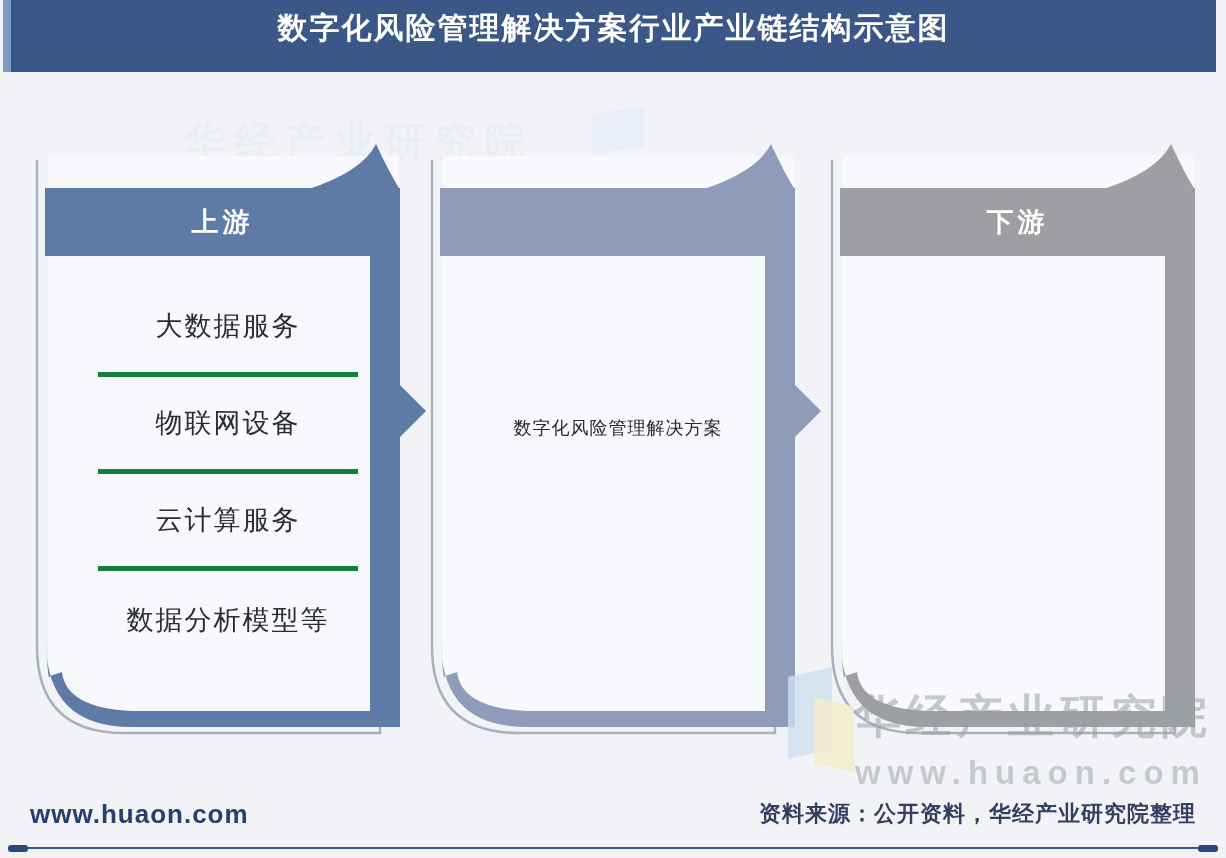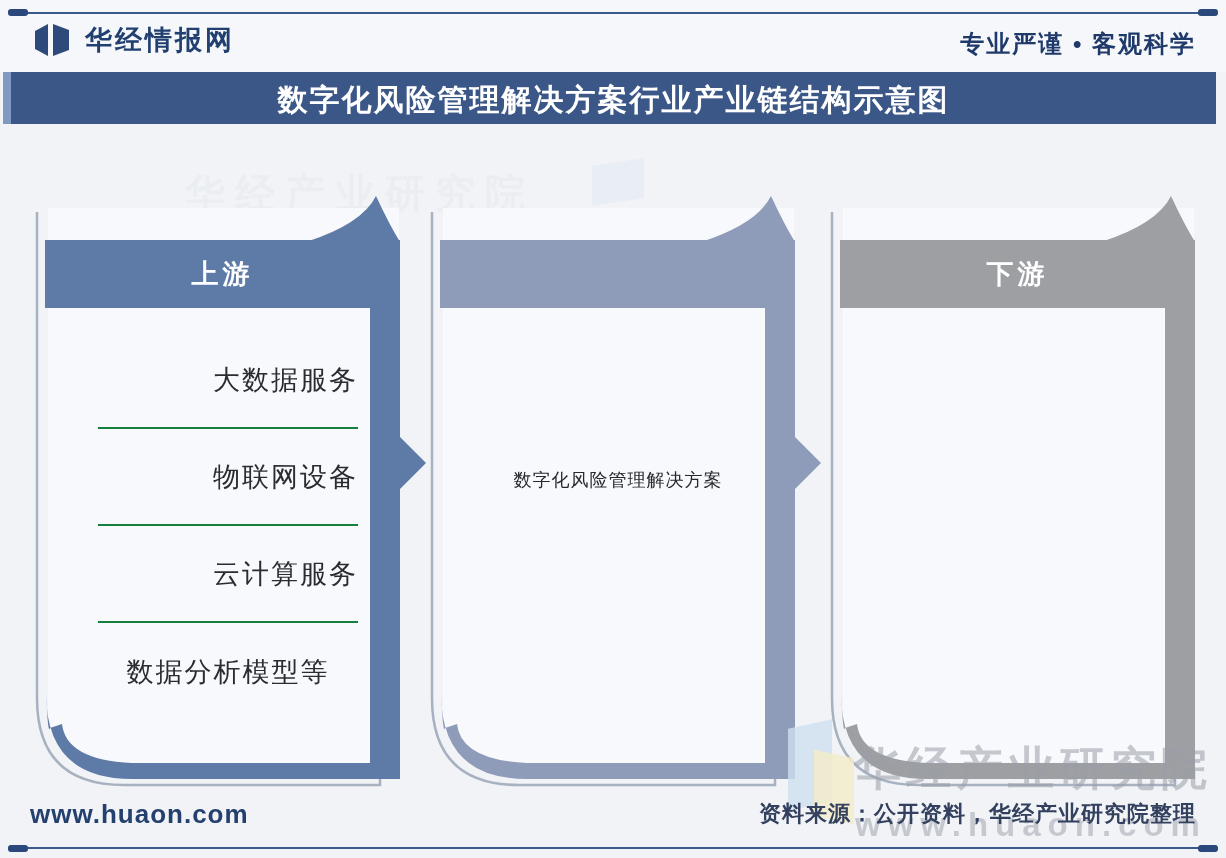--- a/index.html
+++ b/index.html
@@ -20,21 +20,21 @@
   .rule-cap { position:absolute; width:20px; height:7px; background:#2a487c; border-radius:3px; }
   .top-rule { top:12px; left:14px; right:14px; }
   .cap-tl { top:9px; left:8px; }
   .cap-tr { top:9px; right:8px; }
   .brand { position:absolute; left:33px; top:22px; display:flex; align-items:center; gap:14px; }
   .brand svg { display:block; }
   .brand-name { font-size:27px; font-weight:600; color:#22406f; letter-spacing:3px; }
   .tagline { position:absolute; right:30px; top:28px; font-size:24px; font-weight:600; color:#1f3a6a; letter-spacing:2px; }
 
   
-  .titlebar { display:flex; height:52px; margin:0 10px 0 3px; }
+  .titlebar { display:flex; height:72px; margin:0 10px 0 3px; }
   .title-accent { width:8px; background:#8099c2; }
   .titlebar h1 {
     flex:1; margin:0; background:#3b5787; color:#ffffff;
     font-size:30px; font-weight:bold; letter-spacing:2px;
     text-align:center; line-height:56px;
   }
 
   
   .canvas { position:relative; height:662px;margin-top:32px; }
 
@@ -51,21 +51,21 @@
     position:absolute; left:17px; top:44px; width:355px; height:58px;
     color:#ffffff; font-size:27px; font-weight:bold; letter-spacing:4px;
     text-align:center; line-height:68px;
   }
 
   .items { position:absolute; top:136px; left:70px; width:260px; margin:0; padding:0; list-style:none; }
   .items li {
     height:97px; display:flex; align-items:center; justify-content:center;
     font-size:27px; color:#2a2d30; letter-spacing:2px;
   }
-  .items li:not(:last-child){ border-bottom:2px solid #15803d;justify-content:flex-end; }
+  .items li:not(:last-child){ border-bottom:5px solid #15803d; }
   .card-3 .items li:not(:last-child){ border-bottom-color:#989da6; }
 
   .solo {
     position:absolute; top:140px; left:75px; width:240px; height:288px;
     display:flex; align-items:center; justify-content:center;
     text-align:center; font-size:18px; line-height:1.45; color:#26292c; letter-spacing:1px;
   }
 
   
   .ghost-top {
@@ -94,33 +94,20 @@
   .source { font-size:22px; font-weight:700; color:#33415f; letter-spacing:1px; }
   .bottom-rule { bottom:9px; left:14px; right:14px; }
   .cap-bl { bottom:6px; left:8px; }
   .cap-br { bottom:6px; right:8px; }
 </style>
 </head>
 <body>
 
 <div class="page">
 
-  <div class="topbar">
-    <div class="rule top-rule"></div>
-    <div class="rule-cap cap-tl"></div>
-    <div class="rule-cap cap-tr"></div>
-    <div class="brand">
-      <svg width="38" height="36" viewBox="0 0 38 36">
-        <path d="M2,9 L15,2 L15,34 L2,27 Z" fill="#2d4a7a"></path>
-        <path d="M20,2 L36,8 L36,28 L20,34 Z" fill="#2d4a7a"></path>
-      </svg>
-      <span class="brand-name">华经情报网</span>
-    </div>
-    <div class="tagline">专业严谨 • 客观科学</div>
-  </div>
 
   <div class="titlebar">
     <div class="title-accent"></div>
     <h1>数字化风险管理解决方案行业产业链结构示意图</h1>
   </div>
 
   <div class="canvas">
 
     <div class="ghost-top">华经产业研究院</div>
     <div class="ghost-logo-top"></div>

